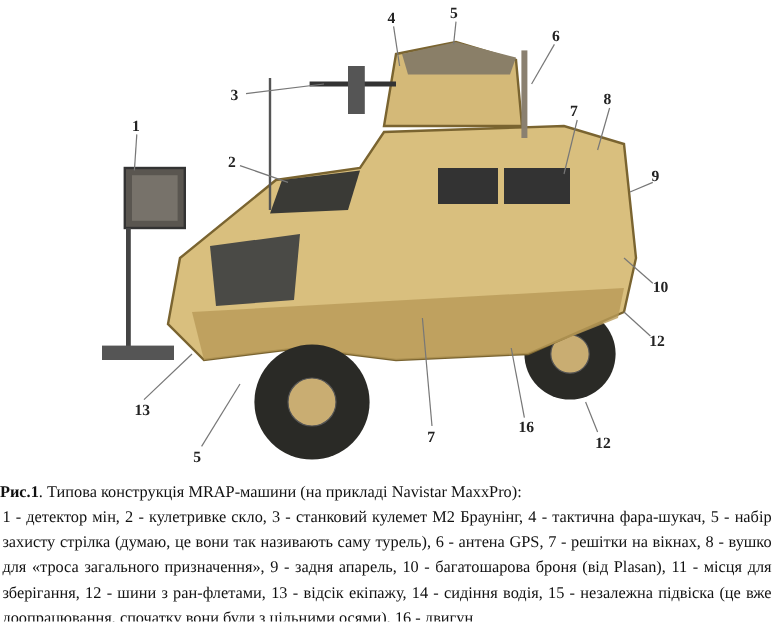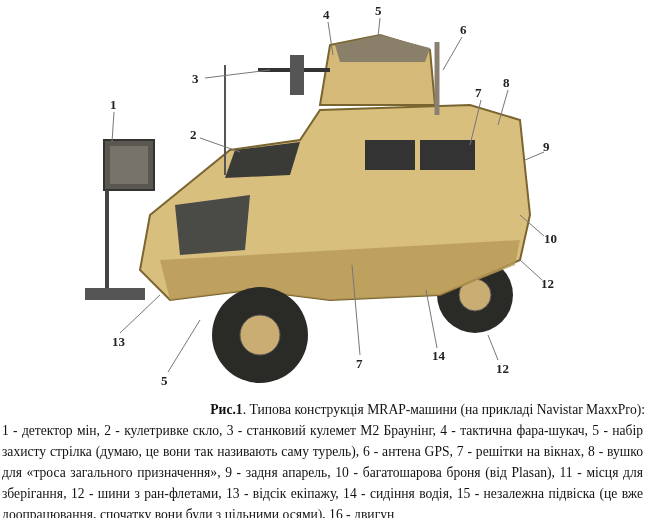--- a/index.html
+++ b/index.html
@@ -1,21 +1,21 @@
 <!DOCTYPE html>
 <html><head>
 <meta charset="utf-8">
 <style>
   html,body{margin:0;padding:0;background:#fff;}
   body{width:645px;height:518px;position:relative;overflow:hidden;font-family:"Liberation Serif",serif;color:#111;}
   .figure{position:absolute;left:0;top:0;width:645px;height:395px;}
   .figure svg{position:absolute;left:0;top:0;}
   .num{position:absolute;font-family:"Liberation Serif",serif;font-weight:bold;font-size:13px;color:#222;line-height:13px;}
   .caption{position:absolute;left:0;top:399px;width:645px;font-size:13.6px;line-height:21px;}
-  .cap-title{text-align:right;}
+  .cap-title{text-align:left;}
   .cap-title b{font-weight:bold;}
   .cap-body{text-align:justify;padding:0 2px;white-space:normal;}
 </style>
 </head>
 <body>
 
 <div class="figure">
   <svg width="645" height="395" viewBox="0 0 645 395">
 
     <rect x="104" y="140" width="50" height="50" fill="#5a5650" stroke="#333" stroke-width="2"></rect>
@@ -74,21 +74,21 @@
   <div class="num" style="left:192px;top:72px">3</div>
   <div class="num" style="left:323px;top:8px">4</div>
   <div class="num" style="left:375px;top:4px">5</div>
   <div class="num" style="left:460px;top:23px">6</div>
   <div class="num" style="left:475px;top:86px">7</div>
   <div class="num" style="left:503px;top:76px">8</div>
   <div class="num" style="left:543px;top:140px">9</div>
   <div class="num" style="left:544px;top:232px">10</div>
   <div class="num" style="left:541px;top:277px">12</div>
   <div class="num" style="left:496px;top:362px">12</div>
-  <div class="num" style="left:432px;top:349px">14</div>
+  <div class="num" style="left:432px;top:349px">16</div>
   <div class="num" style="left:356px;top:357px">7</div>
   <div class="num" style="left:161px;top:374px">5</div>
   <div class="num" style="left:112px;top:335px">13</div>
 </div>
 
 <div class="caption">
   <div class="cap-title"><b>Рис.1</b><span>. Типова конструкція MRAP-машини (на прикладі Navistar MaxxPro):</span></div>
   <div class="cap-body">1 - детектор мін, 2 - кулетривке скло, 3 - станковий кулемет M2 Браунінг, 4 - тактична фара-шукач, 5 - набір захисту стрілка (думаю, це вони так називають саму турель), 6 - антена GPS, 7 - решітки на вікнах, 8 - вушко для «троса загального призначення», 9 - задня апарель, 10 - багатошарова броня (від Plasan), 11 - місця для зберігання, 12 - шини з ран-флетами, 13 - відсік екіпажу, 14 - сидіння водія, 15 - незалежна підвіска (це вже доопрацювання, спочатку вони були з цільними осями), 16 - двигун</div>
 </div>
 

